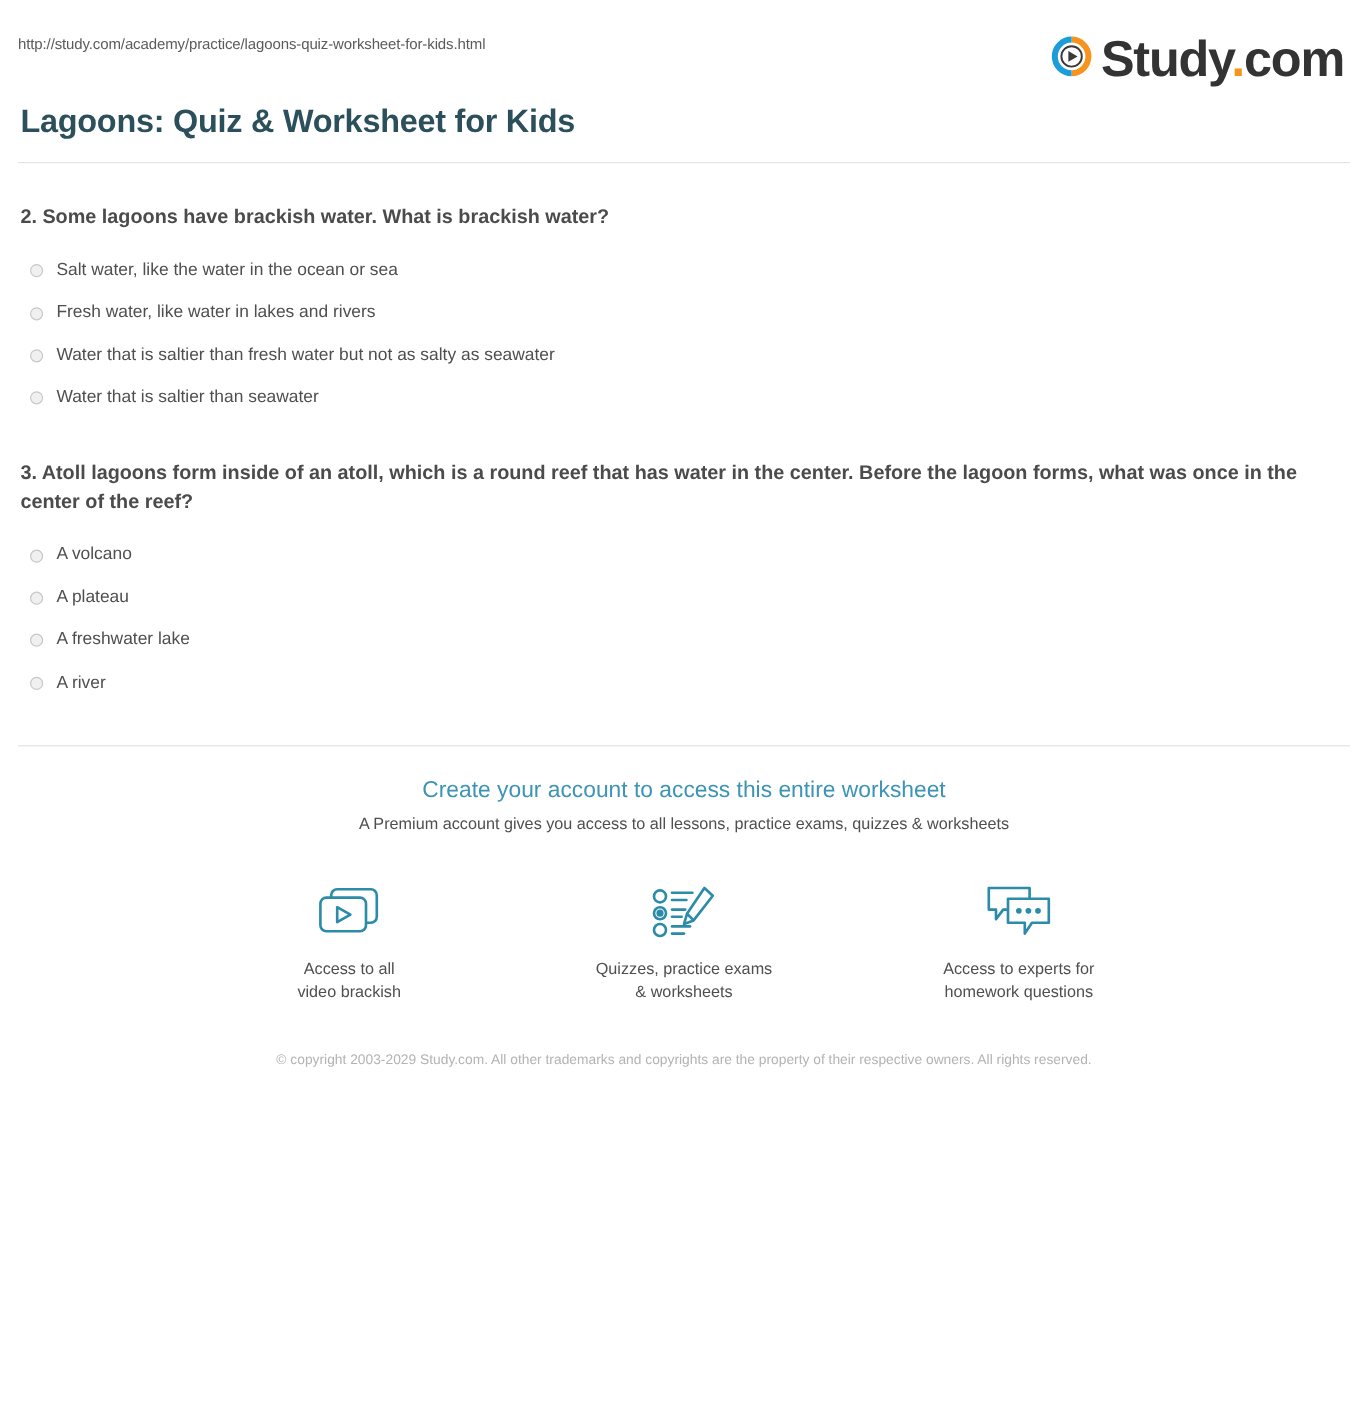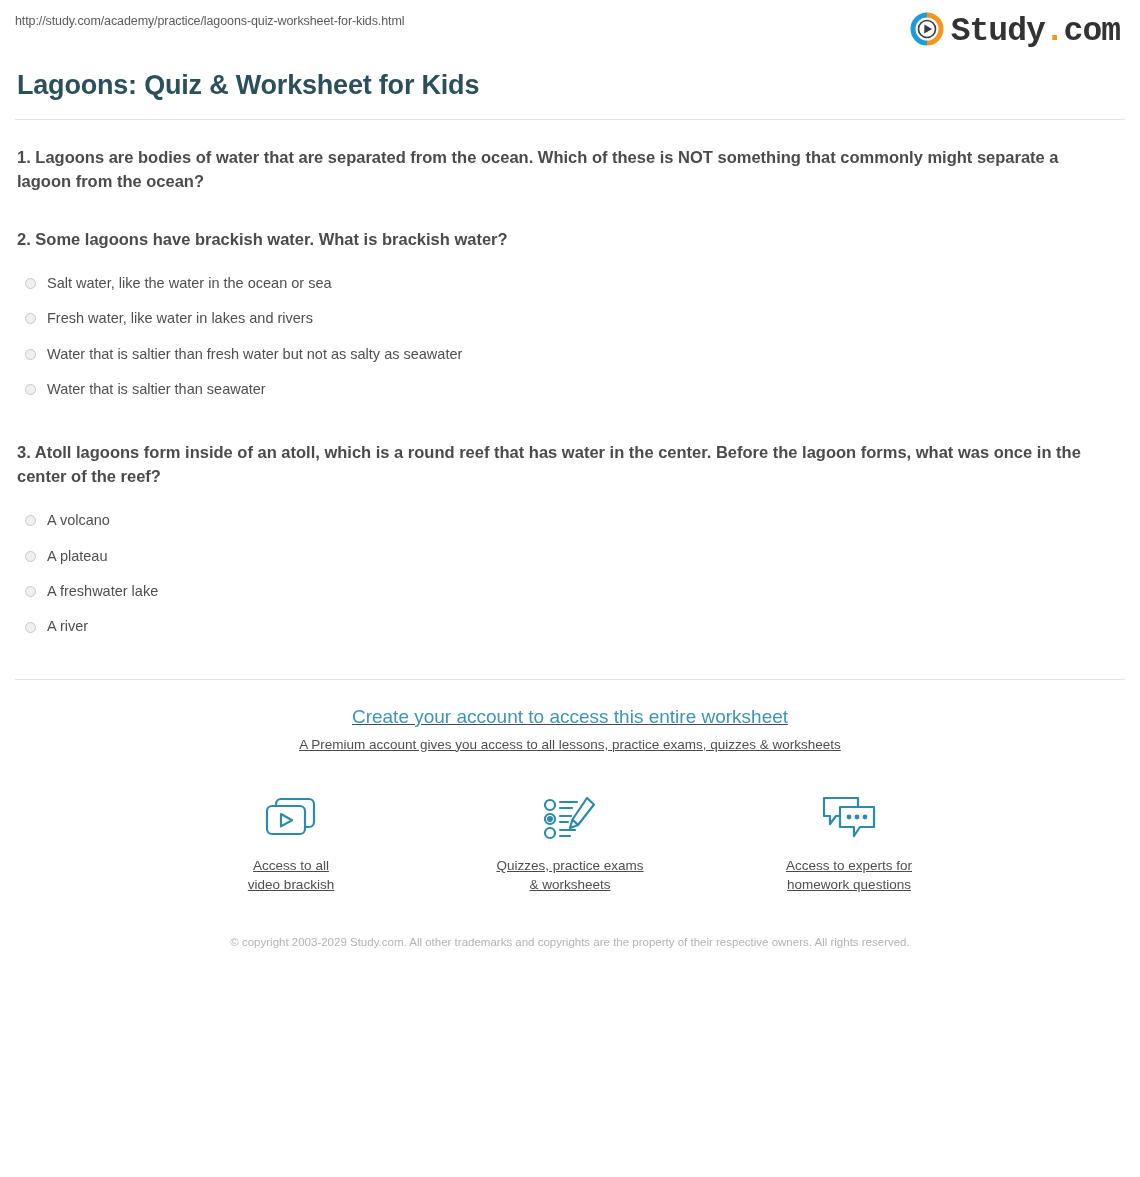--- a/index.html
+++ b/index.html
@@ -12,21 +12,21 @@
     height: 1177px;
     font-family: "Liberation Sans", sans-serif;
     color: #4a4a4a;
     overflow: hidden;
     position: relative;
   }
   .page {
     width: 1140px;
     height: 1004px;
     box-sizing: border-box;
-    padding: 0 15px;
+    padding: 16px 15px;
     position: relative;
   }
 
   
   .header {
     height: 56px;
     display: flex;
     align-items: flex-start;
     justify-content: space-between;
     padding-top: 12px;
@@ -40,26 +40,26 @@
     padding-top: 2px;
   }
   .brand {
     display: flex;
     align-items: center;
     gap: 7px;
     padding-right: 5px;
   }
   .brand-mark { display: block; }
   .brand-text {
-    font-size: 33px;
+    font-size: 42px;
     font-weight: bold;
     color: #333333;
     letter-spacing: -1px;
     line-height: 1;
-    font-family: Liberation Mono, monospace;
+    font-family: Liberation Sans, sans-serif;
   }
   .brand-text .dot { color: #f7941e; }
 
   
   .page-title {
     font-size: 27px;
     font-weight: bold;
     color: #2b4f5b;
     margin: 14px 0 0 2px;
     letter-spacing: -0.2px;
@@ -106,21 +106,20 @@
 
   
   .promo-rule {
     border: 0;
     border-top: 1px solid #e4e4e4;
     margin: 8px 0 0 0;
   }
   .promo {
     text-align: center;
     padding-top: 26px;
-    text-decoration: underline;
   }
   .promo-title {
     font-size: 19px;
     color: #3d94b5;
     font-weight: normal;
     margin: 0 0 9px 0;
     font-family: "Liberation Sans", sans-serif;
   }
   .promo-sub {
     font-size: 13.5px;
@@ -178,21 +177,20 @@
       <span class="brand-text"><span>Study</span><span class="dot">.</span><span>com</span></span>
     </div>
   </div>
 
   <h1 class="page-title">Lagoons: Quiz &amp; Worksheet for Kids</h1>
   <hr class="rule">
 
   <div class="questions">
 
     <div class="question-block">
-      <p class="question-text">1. Lagoons are bodies of water that are separated from the ocean. Which of these is NOT something that commonly might separate a lagoon from the ocean?</p>
     </div>
 
     <div class="question-block">
       <p class="question-text">2. Some lagoons have brackish water. What is brackish water?</p>
       <ul class="options">
         <li class="option">
           <span class="radio"></span>
           <span class="option-label">Salt water, like the water in the ocean or sea</span>
         </li>
         <li class="option">

